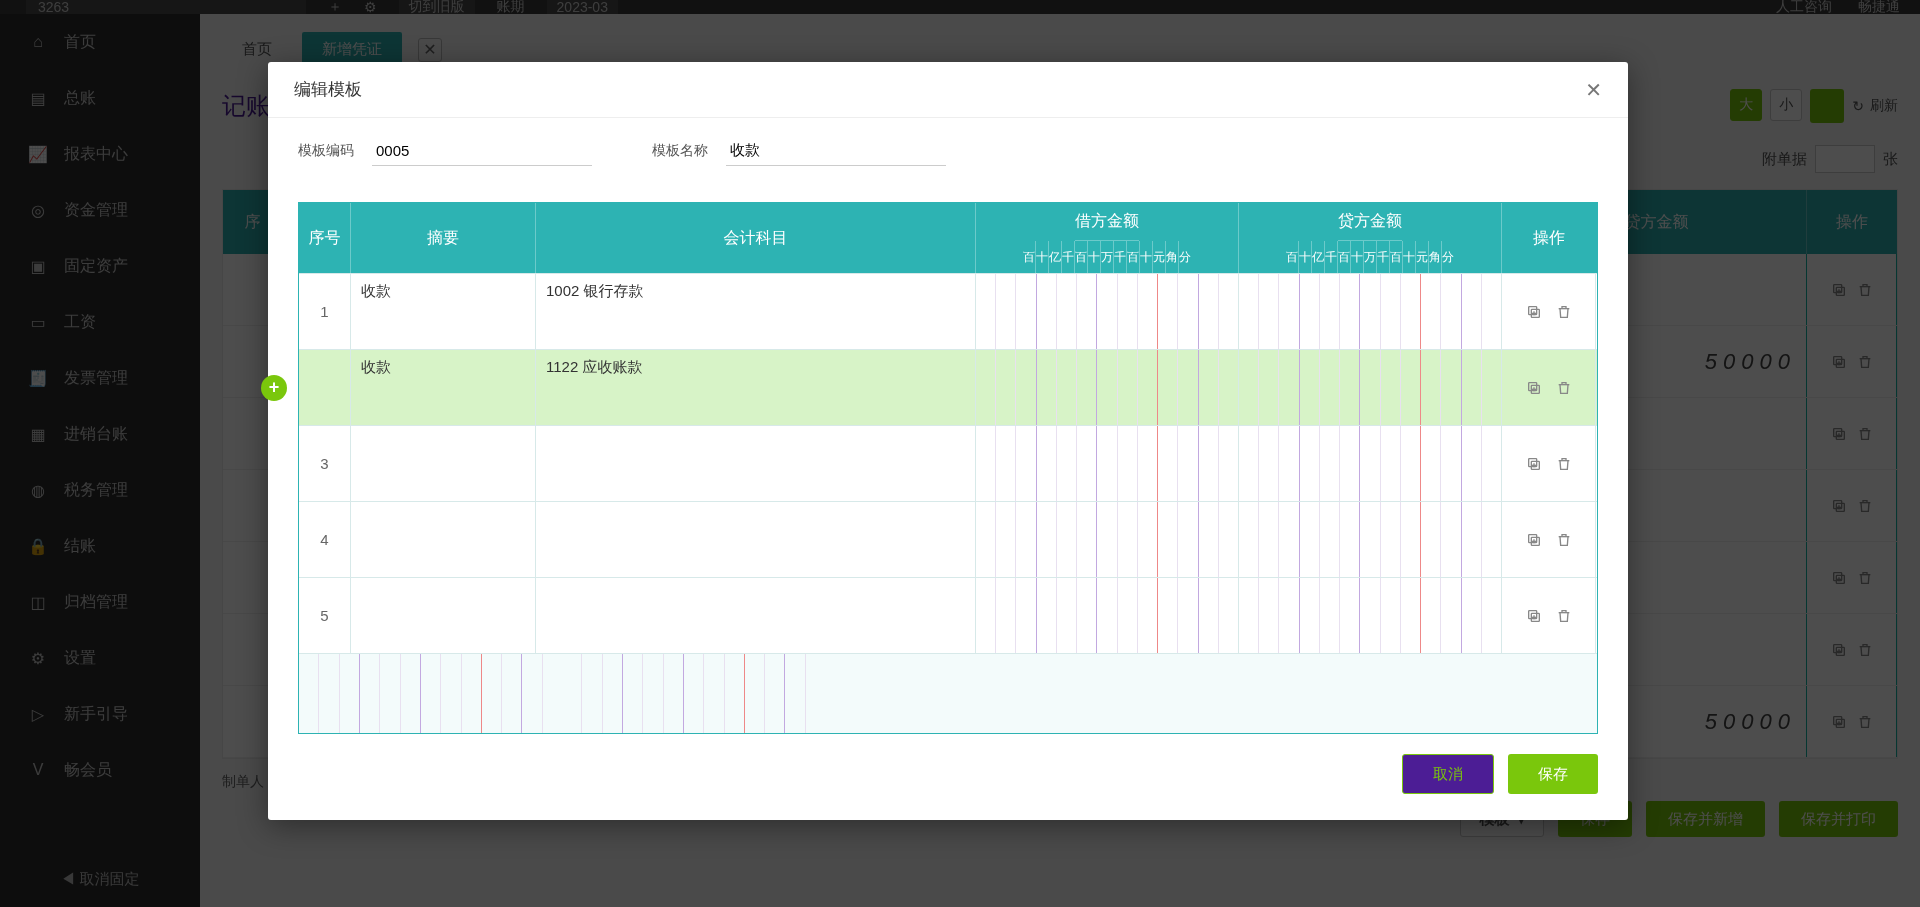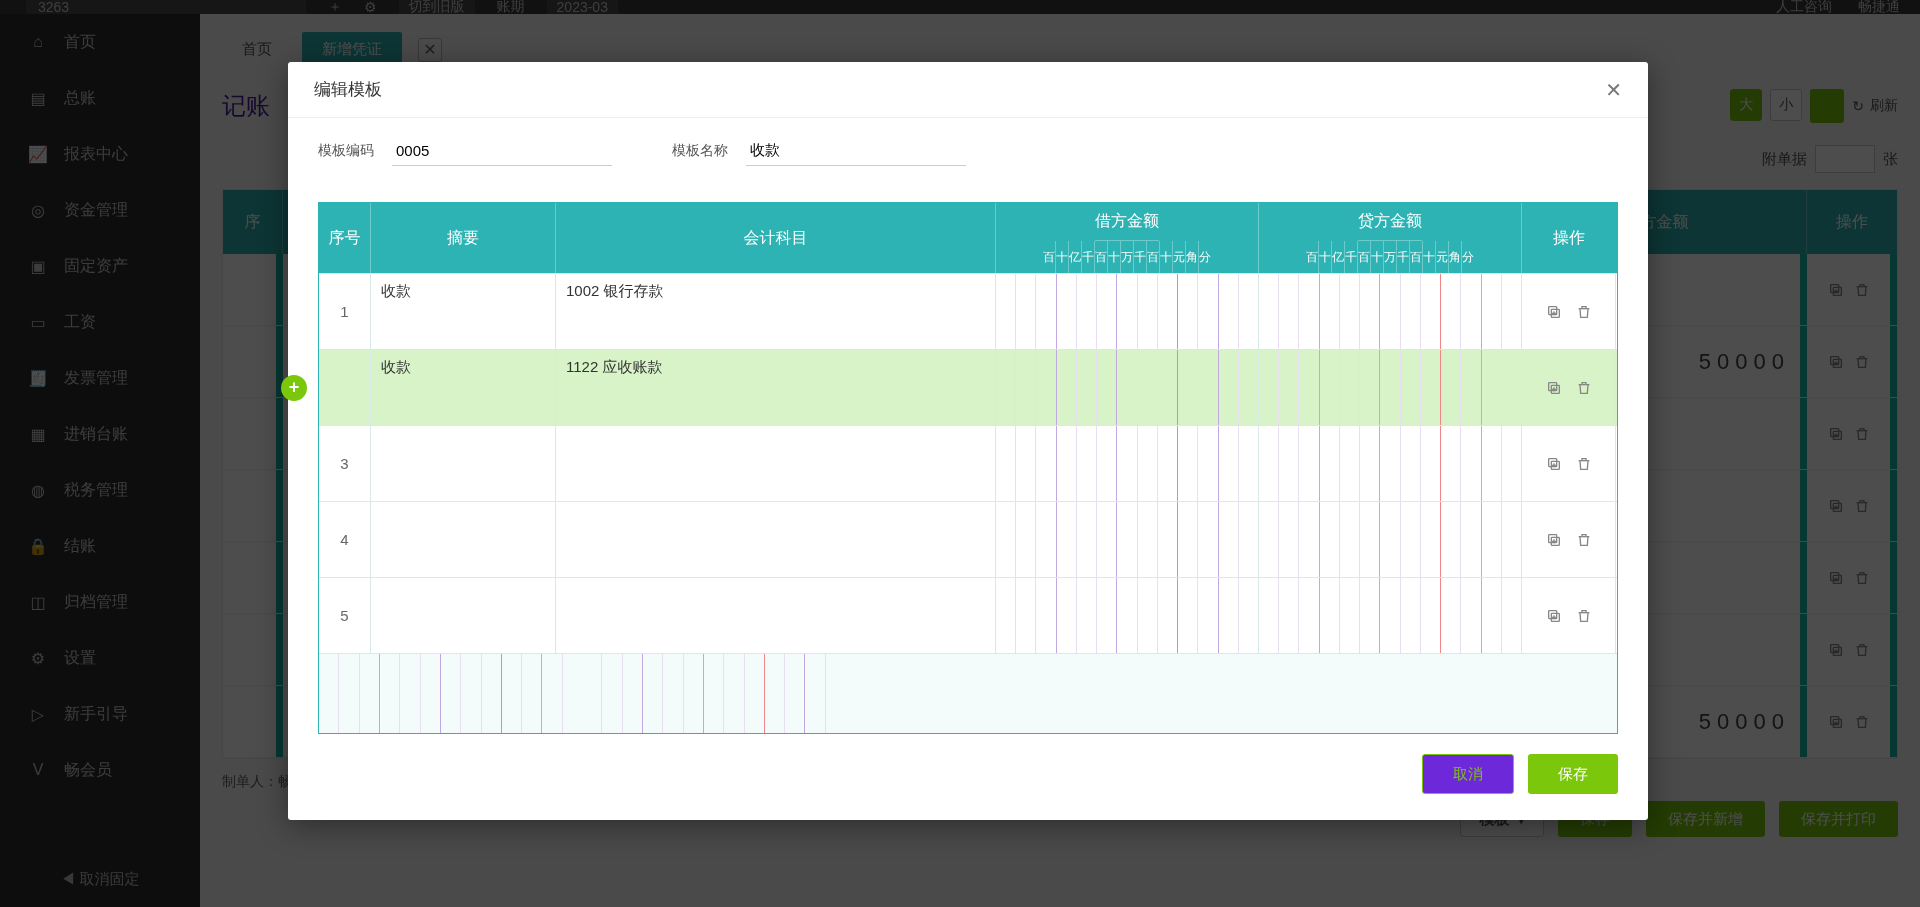--- a/index.html
+++ b/index.html
@@ -37,34 +37,34 @@
 
 .voucher-panel { margin-top: 16px; background: #fff; border: 1px solid #e8e8e8; }
 .vp-head { background: #2db3b3; color: #fff; display: flex; height: 64px; }
 .vp-head .c { display: flex; align-items: center; justify-content: center; font-size: 16px; border-right: 1px solid rgba(255,255,255,.3); }
 .vp-head .c1 { width: 60px; }
 .vp-head .c2 { width: 200px; }
 .vp-head .c3 { flex: 1; }
 .vp-head .c4, .vp-head .c5 { width: 300px; }
 .vp-head .c6 { width: 90px; border-right: none; }
 .vp-row { display: flex; height: 72px; border-bottom: 1px solid #eee; }
-.vp-row .c { border-right: 7px solid #14b8a6; display: flex; align-items: center; padding: 0 10px; }
+.vp-row .c { border-right: 1px solid #14b8a6; display: flex; align-items: center; padding: 0 10px; font-style: italic; }
 .vp-row .c1 { width: 60px; justify-content: center; }
 .vp-row .c2 { width: 200px; }
 .vp-row .c3 { flex: 1; }
 .vp-row .c4, .vp-row .c5 { width: 300px; justify-content: flex-end; letter-spacing: 6px; font-size: 22px; color: #444; }
 .vp-row .c6 { width: 90px; justify-content: center; gap: 10px; color: #888; }
 .bottom-info { margin-top: 14px; display: flex; gap: 40px; color: #666; font-size: 14px; }
 .bottom-actions { margin-top: 10px; display: flex; justify-content: flex-end; gap: 14px; align-items: center; }
 .btn-g { height: 36px; padding: 0 22px; background: #7ac70c; color: #fff; border: none; border-radius: 3px; font-size: 15px; }
 .btn-o { height: 36px; padding: 0 18px; background: #fff; border: 1px solid #ccc; border-radius: 3px; display: flex; align-items: center; gap: 8px; font-size: 15px; color: #555; font-weight: bold; }
 
 
 .overlay { position: absolute; inset: 0; background: rgba(0,0,0,.45); }
-.modal { position: absolute; left: 288px; top: 62px; width: 1360px; background: #fff; border-radius: 3px; box-shadow: 0 6px 30px rgba(0,0,0,.4); }
+.modal { position: absolute; left: 268px; top: 62px; width: 1360px; background: #fff; border-radius: 3px; box-shadow: 0 6px 30px rgba(0,0,0,.4); }
 .modal-head { height: 56px; display: flex; align-items: center; padding: 0 26px; font-size: 17px; color: #333; border-bottom: 1px solid #eee; }
 .modal-head .close { margin-left: auto; font-size: 20px; color: #777; cursor: pointer; }
 
 .modal-body { padding: 18px 30px 26px 30px; }
 .form-row { display: flex; gap: 60px; align-items: center; margin-bottom: 36px; }
 .form-item { display: flex; align-items: center; gap: 18px; }
 .form-item label { font-size: 14px; color: #555; }
 .form-item input { width: 220px; height: 30px; border: none; border-bottom: 1px solid #ccc; font-size: 15px; padding: 0 4px; outline: none; }
 
 .grid { border: 1px solid #2db3b3; }
@@ -96,21 +96,21 @@
 
 .grow .add-btn { position: absolute; left: -38px; top: 50%; transform: translateY(-50%); width: 26px; height: 26px; background: #7ac70c; border-radius: 50%; color: #fff; display: none; align-items: center; justify-content: center; font-size: 18px; font-weight: bold; cursor: pointer; }
 .grow.sel .add-btn { display: flex; }
 
 .total-row { display: flex; height: 80px; border-top: 1px solid #d7e9e9; background: #f3fbfb; align-items: center; }
 .total-row .lbl { width: 677px; padding: 0 18px; font-size: 16px; color: #444; border-right: 1px solid #d7e9e9; height: 100%; display: flex; align-items: center; }
 .total-row .gc-amt { height: 100%; }
 .total-row .opc { width: 94px; }
 
 .modal-actions { display: flex; justify-content: flex-end; gap: 14px; margin-top: 20px; }
-.btn-cancel { height: 40px; padding: 0 30px; background: #6d28d9; border: 1px solid #7ac70c; color: #7ac70c; border-radius: 3px; font-size: 15px; cursor: pointer; }
+.btn-cancel { height: 40px; padding: 0 30px; background: #4c1d95; border: 1px solid #7ac70c; color: #7ac70c; border-radius: 3px; font-size: 15px; cursor: pointer; }
 .btn-save { height: 40px; padding: 0 30px; background: #7ac70c; color: #fff; border: none; border-radius: 3px; font-size: 15px; cursor: pointer; }
 </style>
 </head>
 <body>
 
 <div class="bg-layer">
 
   <div class="topbar">
     <div class="company">
         <span>3263</span>

